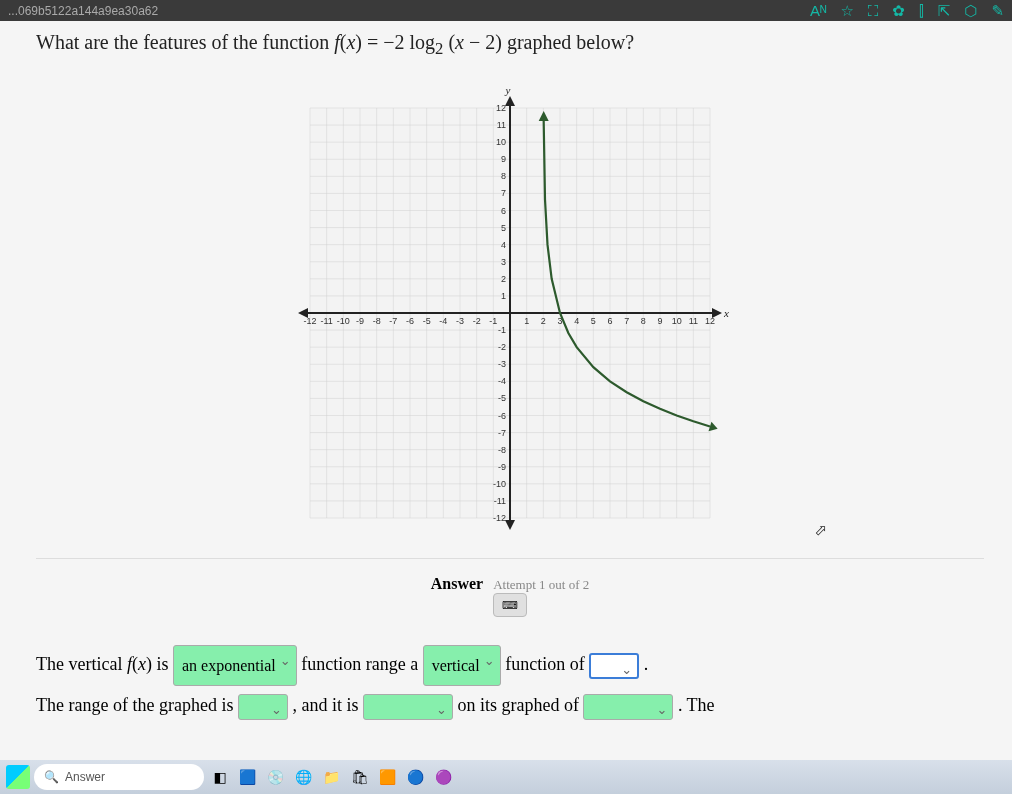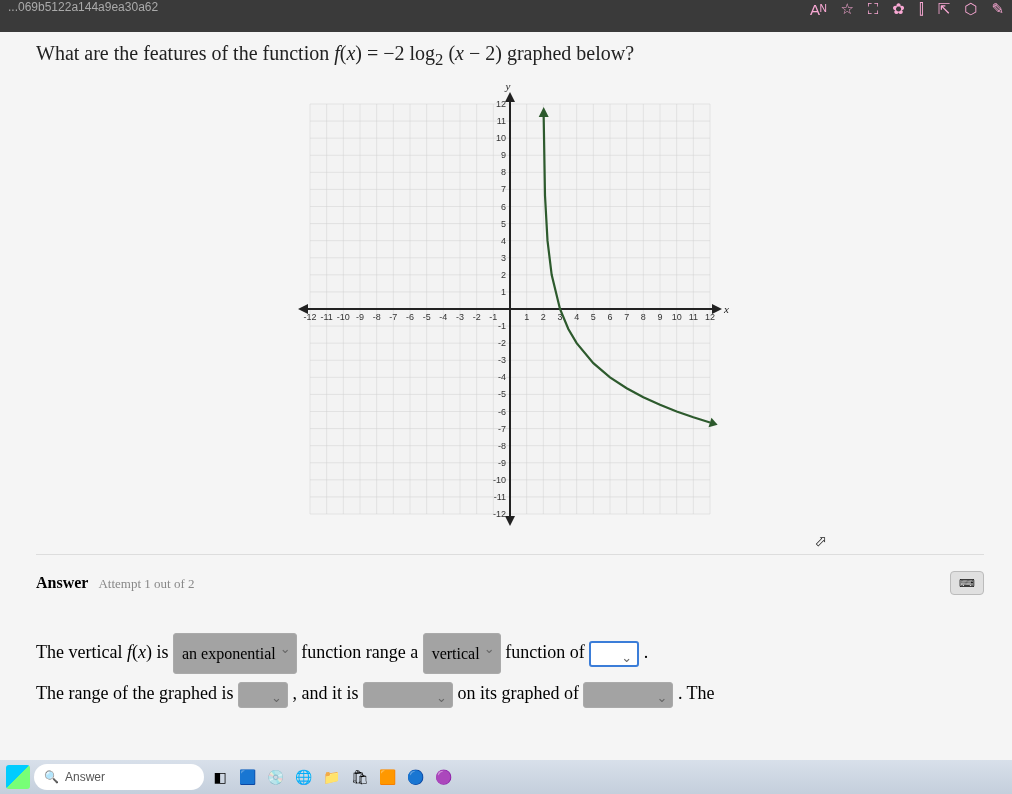--- a/index.html
+++ b/index.html
@@ -5,42 +5,42 @@
   * { box-sizing: border-box; margin: 0; padding: 0; }
   body {
     font-family: Georgia, 'Times New Roman', serif;
     background: #f5f5f5;
     width: 1012px;
     height: 794px;
     overflow: hidden;
     position: relative;
   }
   .browser-bar {
-    height: 32px;
+    height: 21px;
     background: #3a3a3a;
     display: flex;
-    align-items: flex-start;
+    align-items: center;
     padding: 0 8px;
     color: #ccc;
     font-size: 12px;
     font-family: Arial, sans-serif;
     justify-content: space-between;
   }
   .url-frag { color: #aaa; }
   .browser-icons { display: flex; gap: 14px; align-items: center; }
-  .browser-icons span { font-size: 15px; color: #f9a8d4; cursor: pointer; }
+  .browser-icons span { font-size: 15px; color: #14b8a6; cursor: pointer; }
   .content {
     padding: 10px 28px 0 36px;
     height: calc(100% - 28px - 34px);
     position: relative;
   }
   .question {
     font-size: 20px;
     color: #222;
-    margin-bottom: 14px;
+    margin-bottom: 29px;
   }
   .math-i { font-style: italic; font-family: 'Times New Roman', serif; }
   .chart-wrap {
     width: 440px;
     height: 450px;
     margin: 0 auto 20px auto;
     position: relative;
   }
   .chart-wrap svg { width: 100%; height: 100%; }
   .grid-line { stroke: #d0d0d0; stroke-width: 0.5; }
@@ -49,34 +49,34 @@
   .tick-label { font-size: 9px; fill: #333; font-family: Arial, sans-serif; }
   .axis-label { font-size: 11px; fill: #222; font-style: italic; }
   .arrow { fill: #222; }
   .arrow-green { fill: #2d5a2d; }
 
   .answer-section {
     border-top: 1px solid #ddd;
     padding-top: 16px;
     margin-top: 10px;
   }
-  .answer-header { display:flex; justify-content: space-between; align-items:center; margin-bottom: 38px;}
+  .answer-header { display:flex; justify-content: space-between; align-items:center; margin-bottom: 28px; flex-direction: column;}
   .answer-label { font-weight: bold; font-size: 16px; }
   .attempt { color: #888; font-size: 13px; margin-left: 6px;}
   .keypad {
     width: 34px; height: 24px; background:#e0e0e0; border:1px solid #bbb;
     border-radius:4px; display:flex; align-items:center; justify-content:center;
     font-size:11px; cursor:pointer;
   }
   .answer-body { font-size: 18px; line-height: 2.2; }
   .dropdown {
     display: inline-flex;
     align-items: center;
     border: 1px solid #aaa;
-    background: #a3a3a3;
+    background: #86efac;
     padding: 2px 20px 2px 8px;
     border-radius: 3px;
     font-size: 16px;
     position: relative;
     cursor: pointer;
     min-height: 26px;
     vertical-align: middle;
   }
   .dropdown.highlight { border: 2px solid #3b7dd8; background:#fff;}
   .dropdown::after {

